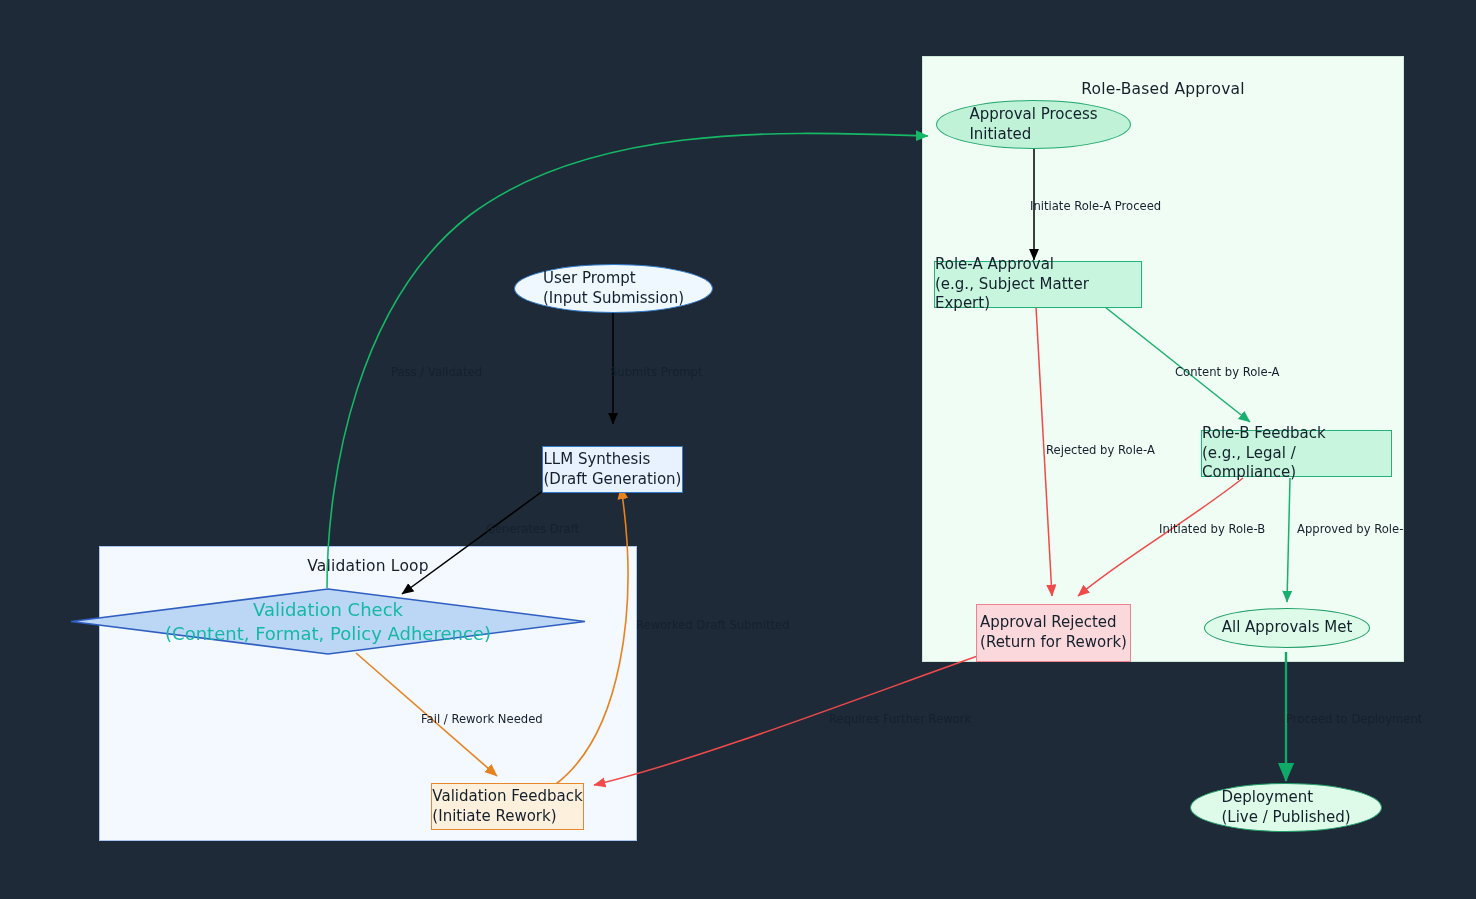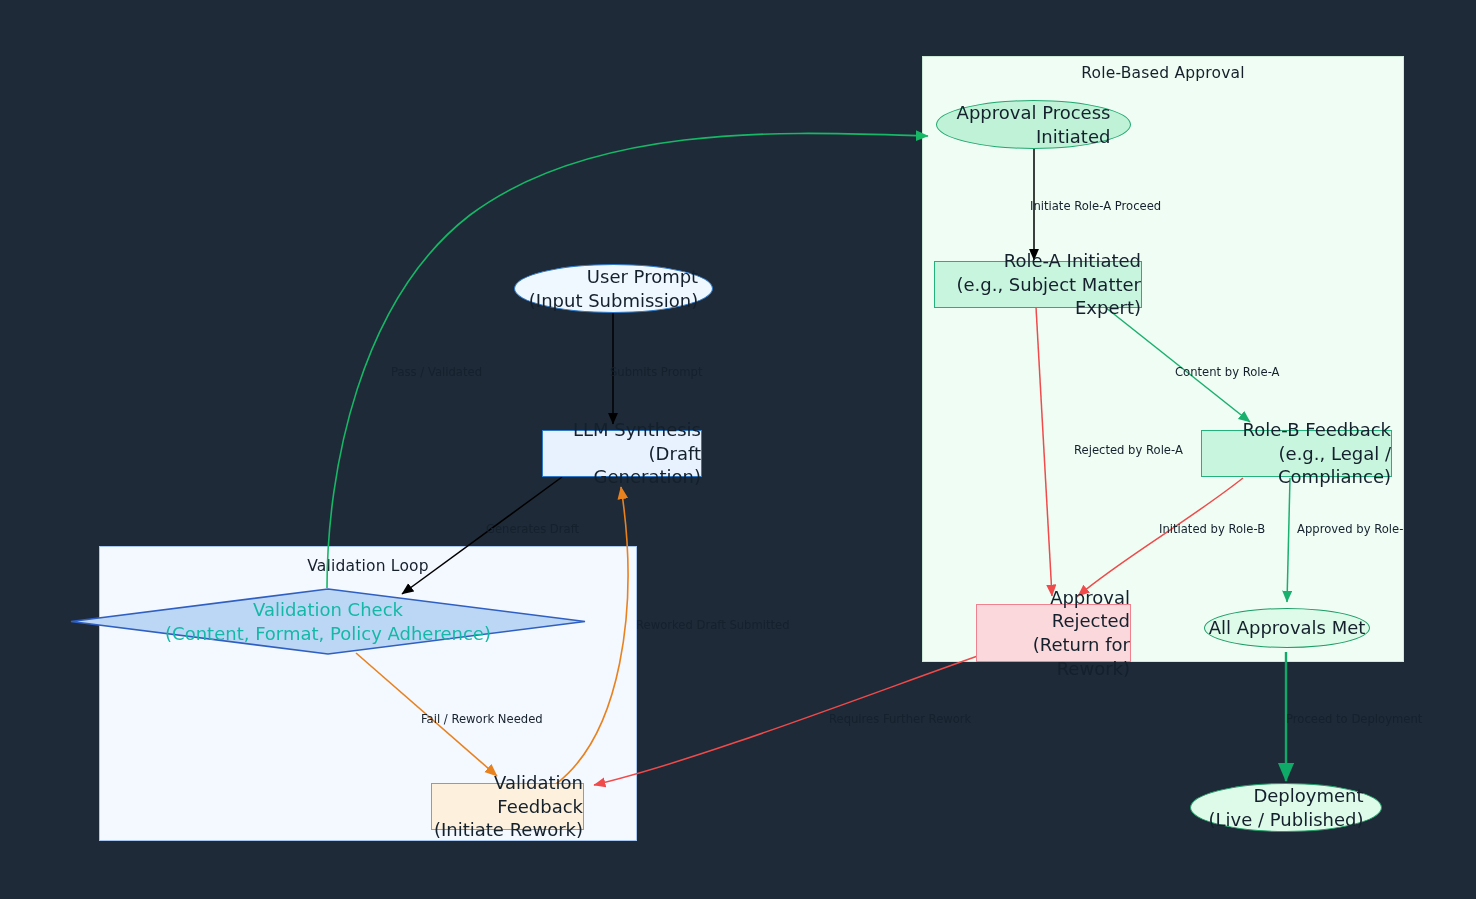--- a/index.html
+++ b/index.html
@@ -49,23 +49,23 @@
     background: #effdf4;
     border: 1px solid #cfe9d8;
   }
   
   .node {
     position: absolute;
     box-sizing: border-box;
     display: flex;
     align-items: center;
     justify-content: center;
-    text-align: right;
+    text-align: left;
     line-height: 1.32;
-    font-size: 18px;
+    font-size: 15px;
     color: #14202c;
     white-space: pre-line;
   }
   .node .lbl { display:block; }
   .rect { border-width: 1.4px; border-style: solid; }
   .ellipse { border-radius: 50%; border-width: 1.4px; border-style: solid; }
   .diamond-wrap {
     position: absolute;
     display: flex;
     align-items: center;
@@ -109,21 +109,21 @@
 </head>
 <body>
 
 <div id="canvas">
 
   <div class="subgraph" id="sg-validation">
     <div class="subgraph-title" style="top:10px;">Validation Loop</div>
   </div>
 
   <div class="subgraph" id="sg-approval">
-    <div class="subgraph-title" style="top:7px;">Role-Based Approval</div>
+    <div class="subgraph-title" style="top:23px;">Role-Based Approval</div>
   </div>
 
   <svg id="wires" viewBox="0 0 1476 899">
     <defs>
       <marker id="ah-black" markerWidth="9" markerHeight="9" refX="7.6" refY="3.4" orient="auto">
         <path d="M0,0 L8,3.4 L0,6.8 Z" fill="#000000"></path>
       </marker>
       <marker id="ah-green" markerWidth="9" markerHeight="9" refX="7.6" refY="3.4" orient="auto">
         <path d="M0,0 L8,3.4 L0,6.8 Z" fill="#16b866"></path>
       </marker>
@@ -164,21 +164,21 @@
     <path d="M1286,652 L1286,781" stroke="#0fa968" stroke-width="2.4" fill="none" marker-end="url(#ah-green3)"></path>
 
     <path d="M989,652 C880,690 700,760 594,785" stroke="#f04a4a" stroke-width="1.5" fill="none" marker-end="url(#ah-red)"></path>
   </svg>
 
   <div class="node ellipse n-userprompt" style="left:514px; top:264px; width:199px; height:49px;">
     <span class="lbl">User Prompt
 (Input Submission)</span>
   </div>
 
-  <div class="node rect n-llm" style="left:542px; top:430px; width:160px; height:47px;">
+  <div class="node rect n-llm" style="left:542px; top:446px; width:141px; height:47px;">
     <span class="lbl">LLM Synthesis
 (Draft Generation)</span>
   </div>
 
   <div class="diamond-wrap" style="left:70px; top:588px; width:516px; height:67px;">
     <svg width="516" height="67" viewBox="0 0 516 67">
       <polygon points="258,1 515,33.5 258,66 1,33.5" fill="#bcd7f6" stroke="#2f5fc0" stroke-width="1.6"></polygon>
     </svg>
     <span class="lbl">Validation Check
 (Content, Format, Policy Adherence)</span>
@@ -188,21 +188,21 @@
     <span class="lbl">Validation Feedback
 (Initiate Rework)</span>
   </div>
 
   <div class="node ellipse n-greenell" style="left:936px; top:100px; width:195px; height:49px;">
     <span class="lbl">Approval Process
 Initiated</span>
   </div>
 
   <div class="node rect n-greenbox" style="left:934px; top:261px; width:208px; height:47px;">
-    <span class="lbl">Role-A Initiated
+    <span class="lbl">Role-A Approval
 (e.g., Subject Matter Expert)</span>
   </div>
 
   <div class="node rect n-greenbox" style="left:1201px; top:430px; width:191px; height:47px;">
     <span class="lbl">Role-B Feedback
 (e.g., Legal / Compliance)</span>
   </div>
 
   <div class="node rect n-redbox" style="left:976px; top:604px; width:155px; height:58px;">
     <span class="lbl">Approval Rejected
@@ -225,21 +225,21 @@
   <div class="edge-label" style="left:391px; top:367px;">Pass / Validated</div>
 
   <div class="edge-label on-light" style="left:421px; top:714px;">Fail / Rework Needed</div>
 
   <div class="edge-label" style="left:636px; top:620px;">Reworked Draft Submitted</div>
 
   <div class="edge-label on-light" style="left:1030px; top:201px;">Initiate Role-A Proceed</div>
 
   <div class="edge-label on-light" style="left:1175px; top:367px;">Content by Role-A</div>
 
-  <div class="edge-label on-light" style="left:1046px; top:445px;margin-left:28px;">Rejected by Role-A</div>
+  <div class="edge-label on-light" style="left:1046px; top:445px;">Rejected by Role-A</div>
 
   <div class="edge-label on-light" style="left:1159px; top:524px;">Initiated by Role-B</div>
 
   <div class="clip-approval">
     <div class="edge-label on-light" style="left:375px; top:468px;">Approved by Role-B</div>
   </div>
 
   <div class="edge-label" style="left:1286px; top:714px;">Proceed to Deployment</div>
 
   <div class="edge-label" style="left:829px; top:714px;">Requires Further Rework</div>

